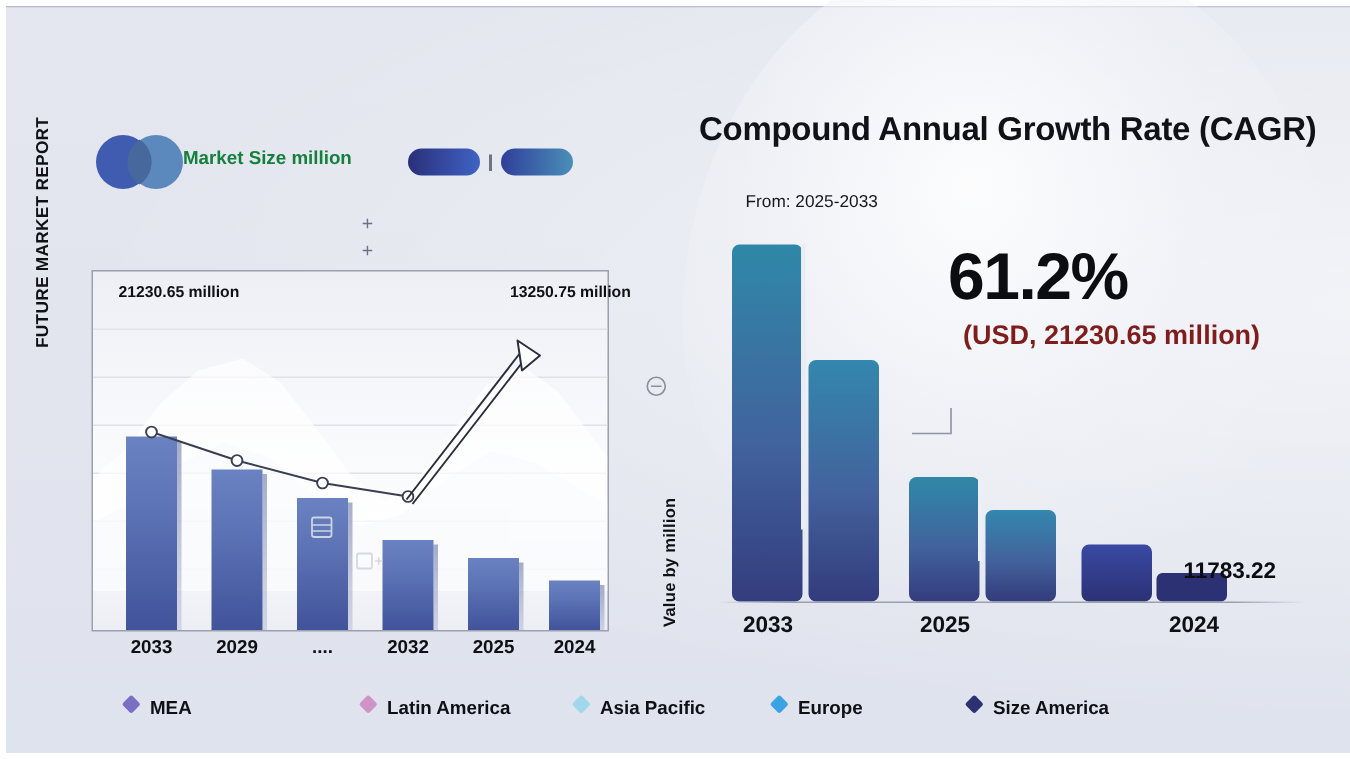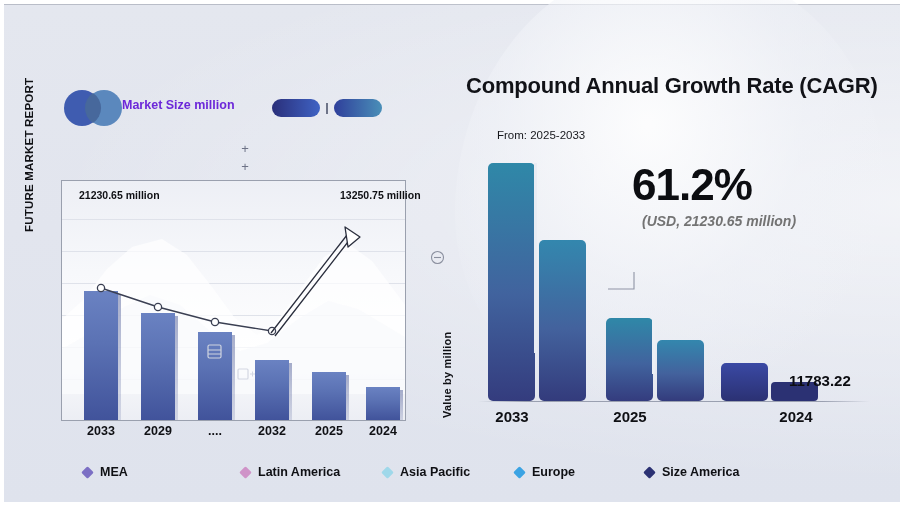--- a/index.html
+++ b/index.html
@@ -35,21 +35,21 @@
   }
   .sub-right{
     position:absolute;left:497px;top:92px;
     font-size:11.5px;font-weight:normal;color:#17181d;white-space:nowrap;margin-top:37px;
   }
 
   
   .brand-logo{position:absolute;left:60px;top:90px;width:72px;height:36px;}
   .brand-label{
     position:absolute;left:122px;top:98px;
-    font-size:12.5px;font-weight:bold;color:#6d28d9;white-space:nowrap;
+    font-size:12.5px;font-weight:bold;color:#15803d;white-space:nowrap;
   }
   .pill-group{position:absolute;left:272px;top:99px;width:110px;height:19px;}
   .pill{position:absolute;top:0;width:48px;height:18px;border-radius:9px;}
   .pill.a{left:0;background:linear-gradient(90deg,#2a2f7a 0%,#3f63c4 100%);}
   .pill.b{left:62px;background:linear-gradient(90deg,#2f3f9b 0%,#4a8fb8 100%);}
   .pill-sep{position:absolute;left:54px;top:4px;width:1.5px;height:11px;background:#6e7488;}
 
   .plus-marks{position:absolute;left:238px;top:140px;color:#6d7286;font-size:13px;line-height:18px;text-align:center;width:14px;}
 
   
@@ -82,27 +82,27 @@
   .xlabels{position:absolute;left:61px;top:424px;width:343px;height:20px;}
   .xlabels span{position:absolute;top:0;font-size:12.5px;font-weight:bold;color:#0f1014;text-align:center;transform:translateX(-50%);}
 
   
   .rchart{position:absolute;left:466px;top:150px;width:410px;height:275px;}
   .rbase{position:absolute;left:12px;bottom:23px;width:392px;height:1.5px;
     background:linear-gradient(90deg,rgba(150,155,170,0) 0%,#9aa0b0 12%,#9aa0b0 88%,rgba(150,155,170,0) 100%);}
   .rxlabel{position:absolute;bottom:0px;font-size:15px;font-weight:bold;color:#0f1014;transform:translateX(-50%);}
 
   .cagr{position:absolute;left:632px;top:160px;font-size:44px;font-weight:bold;color:#0c0d11;letter-spacing:-1px;}
-  .cagr-sub{position:absolute;left:642px;top:213px;font-size:14px;font-weight:bold;color:#737373;white-space:nowrap;font-style:italic;}
+  .cagr-sub{position:absolute;left:642px;top:213px;font-size:18px;font-weight:bold;color:#7f1d1d;white-space:nowrap;}
   .datalabel{position:absolute;left:789px;top:372px;font-size:15px;font-weight:bold;color:#0c0d11;white-space:nowrap;}
   .tick-mark{position:absolute;left:608px;top:272px;width:32px;height:18px;}
 
   
   .legend{position:absolute;left:83px;top:465px;width:760px;height:22px;}
-  .leg-item{position:absolute;top:0;display:flex;align-items:center;gap:8px;white-space:nowrap;}
+  .leg-item{position:absolute;top:0;display:flex;gap:8px;white-space:nowrap;}
   .leg-dot{width:9px;height:9px;transform:rotate(45deg);border-radius:1.5px;}
   .leg-text{font-size:12.5px;font-weight:bold;color:#0f1014;}
 </style>
 </head>
 <body>
 
 <div id="root">
 
   <div class="plate-left"></div>
   <div class="plate-left-inner"></div>

